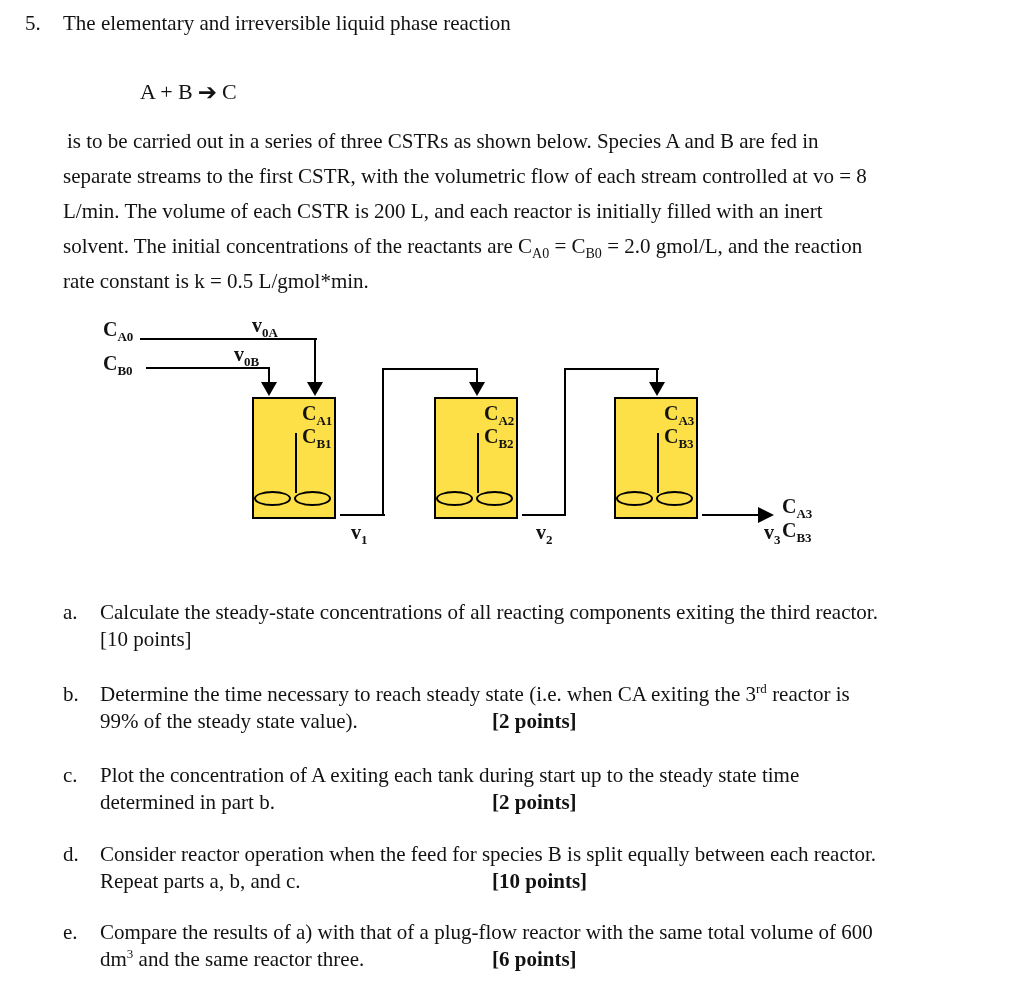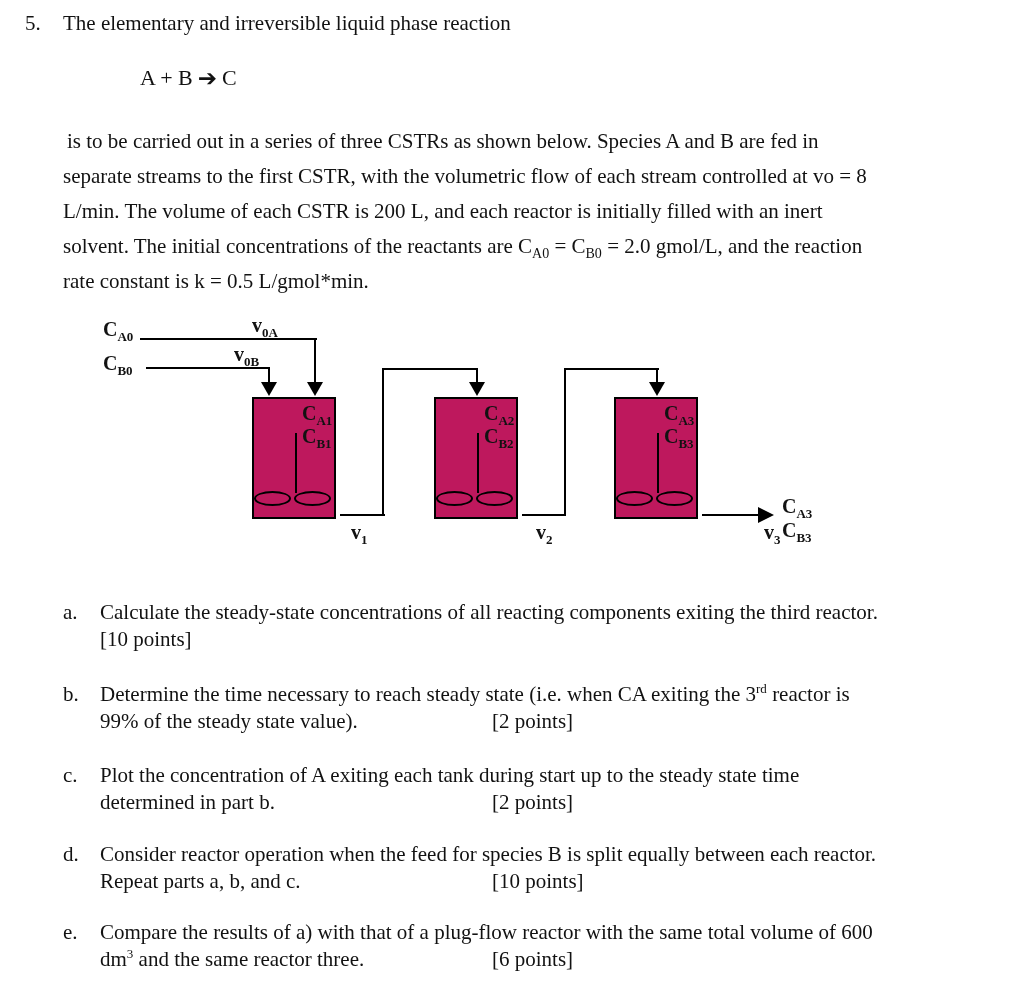--- a/index.html
+++ b/index.html
@@ -12,38 +12,38 @@
     font-family:"Liberation Serif", serif;
     font-size:21px;
     overflow:hidden;
   }
   .abs { position:absolute; }
   .nowrap { white-space:nowrap; }
 
   
   .title-line { top:10px; left:25px; line-height:27px; }
   .title-num { display:inline-block; width:38px; }
-  .equation { top:64px; left:140px; font-size:22px; line-height:27px;text-align:right; }
+  .equation { top:78px; left:140px; font-size:22px; line-height:27px;text-align:right; }
   .eq-arrow {
     font-family:"DejaVu Sans", sans-serif;
     font-weight:bold; font-size:23px;
     padding:0 5px; position:relative; top:1px;
   }
   .statement { top:120px; left:63px; width:930px; line-height:27px; }
   .statement .ln { white-space:nowrap;margin-top:8px; }
   .indent-sp { margin-left:4px; }
   sub.cs { font-size:14px; line-height:0; }
   sup.cs { font-size:13px; line-height:0; }
 
   
   .question { left:63px; width:940px; line-height:27px; }
   .q-marker { position:absolute; left:0; top:0; }
   .q-body { margin-left:37px; }
   .q-line { position:relative; white-space:nowrap; }
-  .pts-tab { position:absolute; left:392px; top:0; }
+  .pts-tab { position:absolute; left:392px; top:0;font-weight:bold; }
 
   
   .diagram { position:absolute; inset:0; font-weight:bold; }
   .dlabel { position:absolute; font-size:20px; line-height:23px; white-space:nowrap; }
   .dlabel sub { font-size:13px; line-height:0; }
   .hline { position:absolute; height:2px; background:#000; }
   .vline { position:absolute; width:2px; background:#000; }
   .arrow-down {
     position:absolute; width:0; height:0;
     border-left:8px solid transparent;
@@ -51,21 +51,21 @@
     border-top:14px solid #000;
   }
   .arrow-right {
     position:absolute; width:0; height:0;
     border-top:8px solid transparent;
     border-bottom:8px solid transparent;
     border-left:16px solid #000;
   }
   .reactor {
     position:absolute; width:84px; height:122px;
-    border:2px solid #000; background:#be185d;
+    border:2px solid #000; background:#fde047;
   }
   .reactor .conc { position:absolute; left:48px; top:3px; }
   .reactor .conc .dline { font-size:20px; line-height:23px; }
   .reactor .conc sub { font-size:13px; line-height:0; }
   .shaft { position:absolute; left:41px; top:34px; width:2px; height:60px; background:#000; }
   .blade {
     position:absolute; top:92px; width:37px; height:15px;
     border:2px solid #000; border-radius:50%;
   }
   .blade.l { left:0; }

